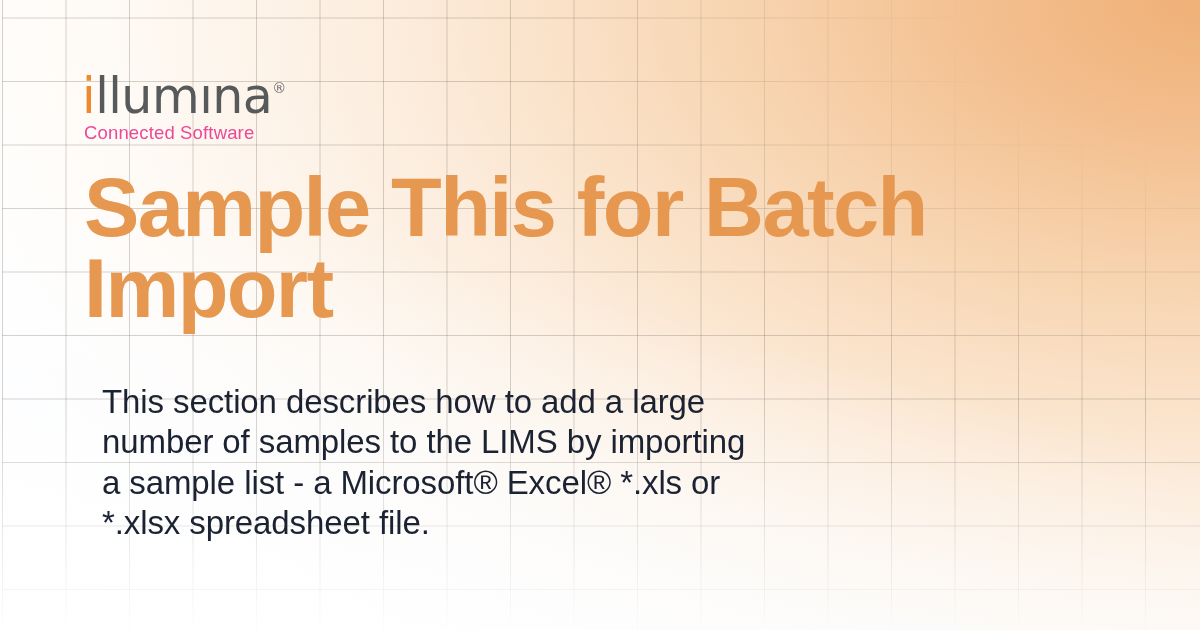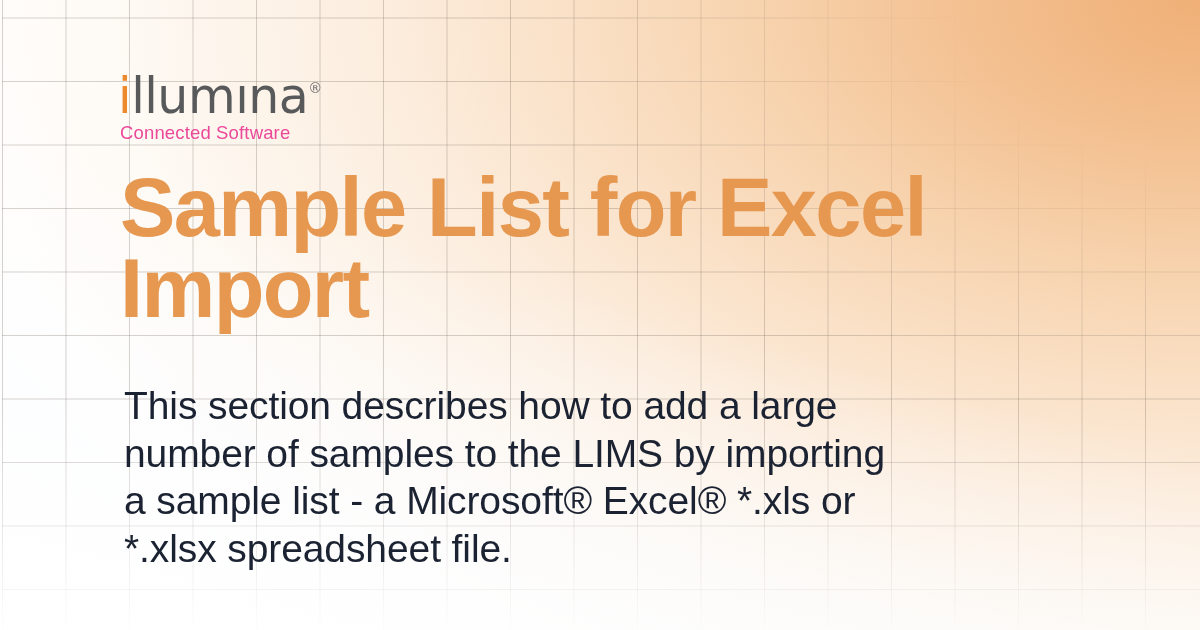--- a/index.html
+++ b/index.html
@@ -78,21 +78,20 @@
     mask-composite: intersect;
   }
 
   
   .content {
     position: absolute;
     left: 82px;
     top: 0;
     width: 1010px;
     height: 630px;
-    margin-left: 36px;
   }
 
   
   .logo {
     position: absolute;
     left: 0;
     top: 74px;
     user-select: none;
   }
   .logo-wordmark {
@@ -138,26 +137,26 @@
     font-weight: 700;
     line-height: 0.97;
     letter-spacing: -1.6px;
     color: #e79850;
     white-space: pre-line;
   }
 
   
   .body-copy {
     position: absolute;
-    left: 6px;
+    left: 20px;
     top: 382px;
     width: 800px;
     margin: 0;
     font-family: "Liberation Sans", sans-serif;
-    font-size: 39px;
+    font-size: 33px;
     font-weight: 400;
     line-height: 1.22;
     letter-spacing: -0.1px;
     color: #1b2232;
     white-space: pre-line;
   }
 </style>
 </head>
 <body>
 
@@ -168,21 +167,21 @@
   <div class="bg-cool"></div>
   <div class="bg-grid"></div>
 
   <div class="content">
 
     <div class="logo">
       <span class="logo-wordmark"><span class="logo-i">i</span><span>llumına</span><span class="logo-reg">®</span></span>
       <span class="logo-tagline">Connected Software</span>
     </div>
 
-    <h1 class="headline">Sample List for Excel
+    <h1 class="headline">Sample This for Batch
 Import</h1>
 
     <p class="body-copy">This section describes how to add a large
 number of samples to the LIMS by importing
 a sample list - a Microsoft® Excel® *.xls  or
 *.xlsx  spreadsheet file.</p>
 
   </div>
 </div>
 

